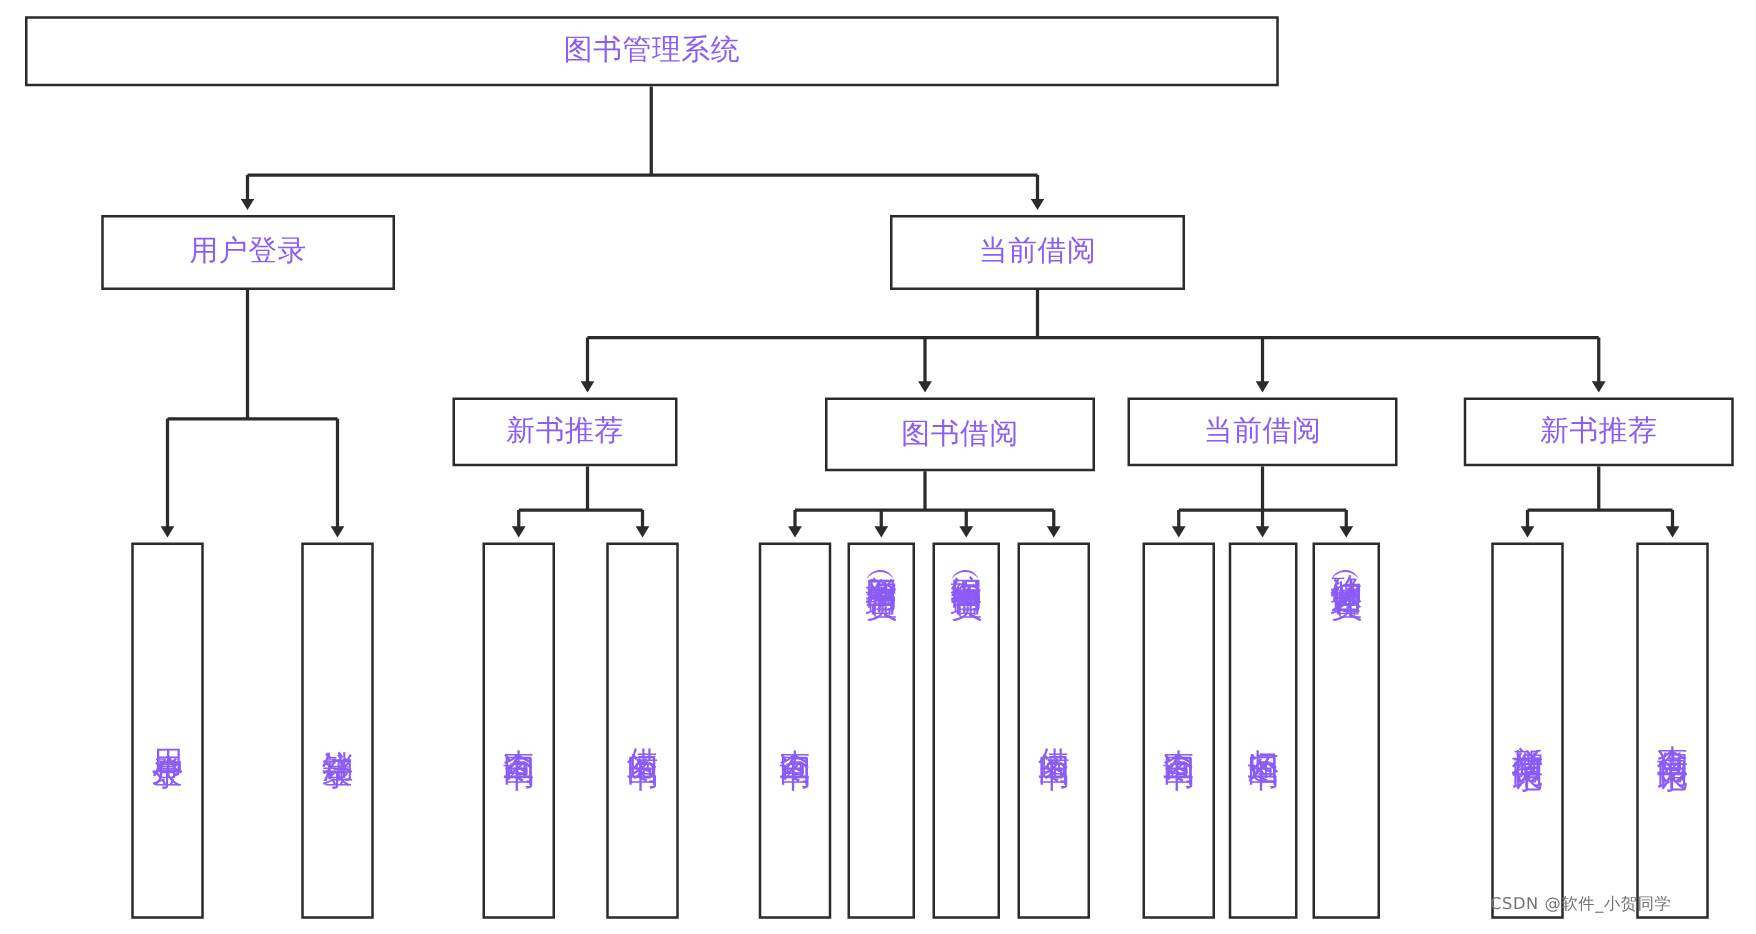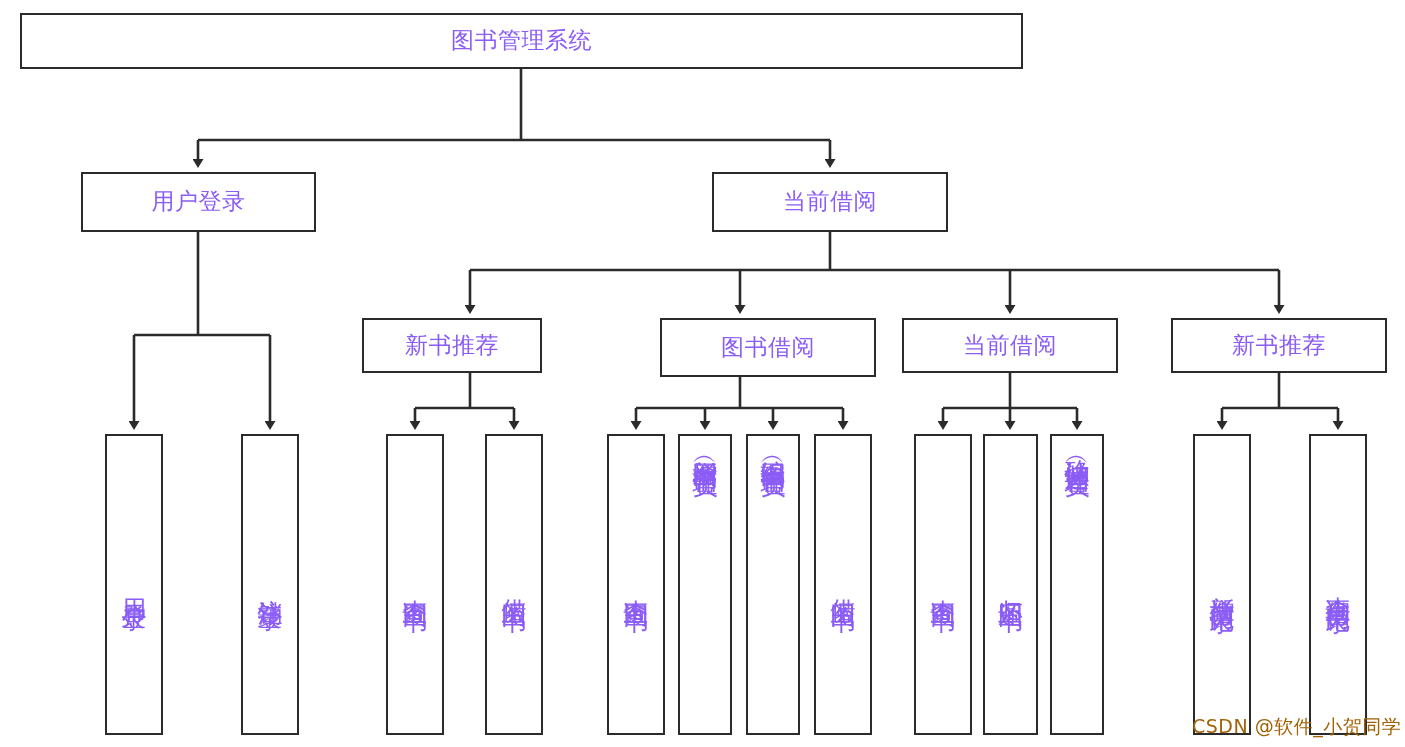--- a/index.html
+++ b/index.html
@@ -58,22 +58,22 @@
   }
   
   .node.vert.long {
     align-items: flex-start;
   }
   .node.vert.long .node-label {
     letter-spacing: 2px;
   }
   .watermark {
     position: absolute;
-    font-size: 19px;
-    color: #a16207;
+    font-size: 13px;
+    color: #737373;
     white-space: nowrap;
     letter-spacing: 0.5px;
   }
 </style>
 </head>
 <body>
 
 <div id="canvas">
 
   <svg id="connectors" viewBox="0 0 1405 747">

